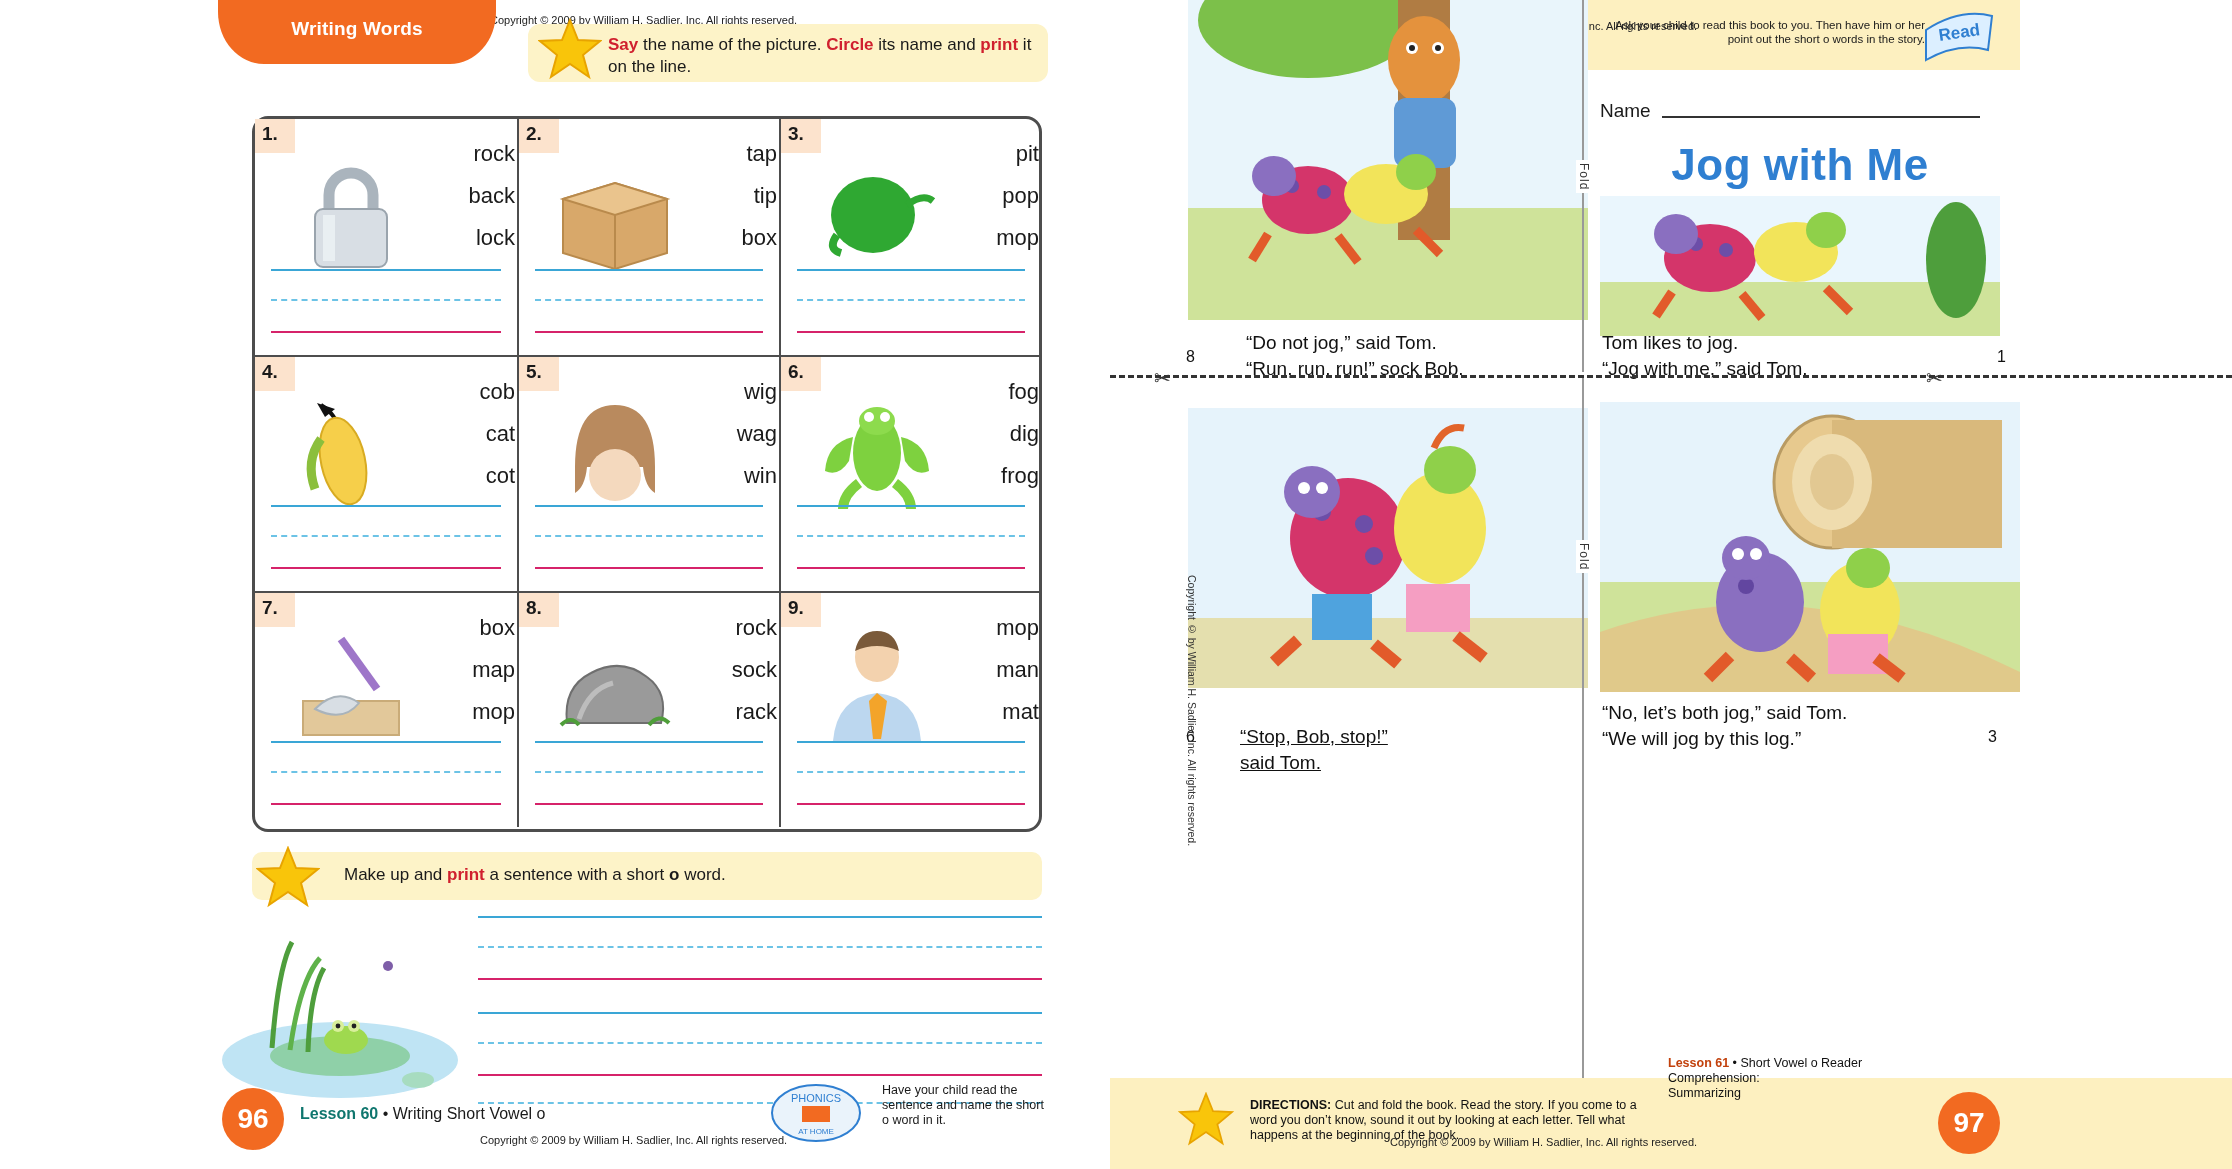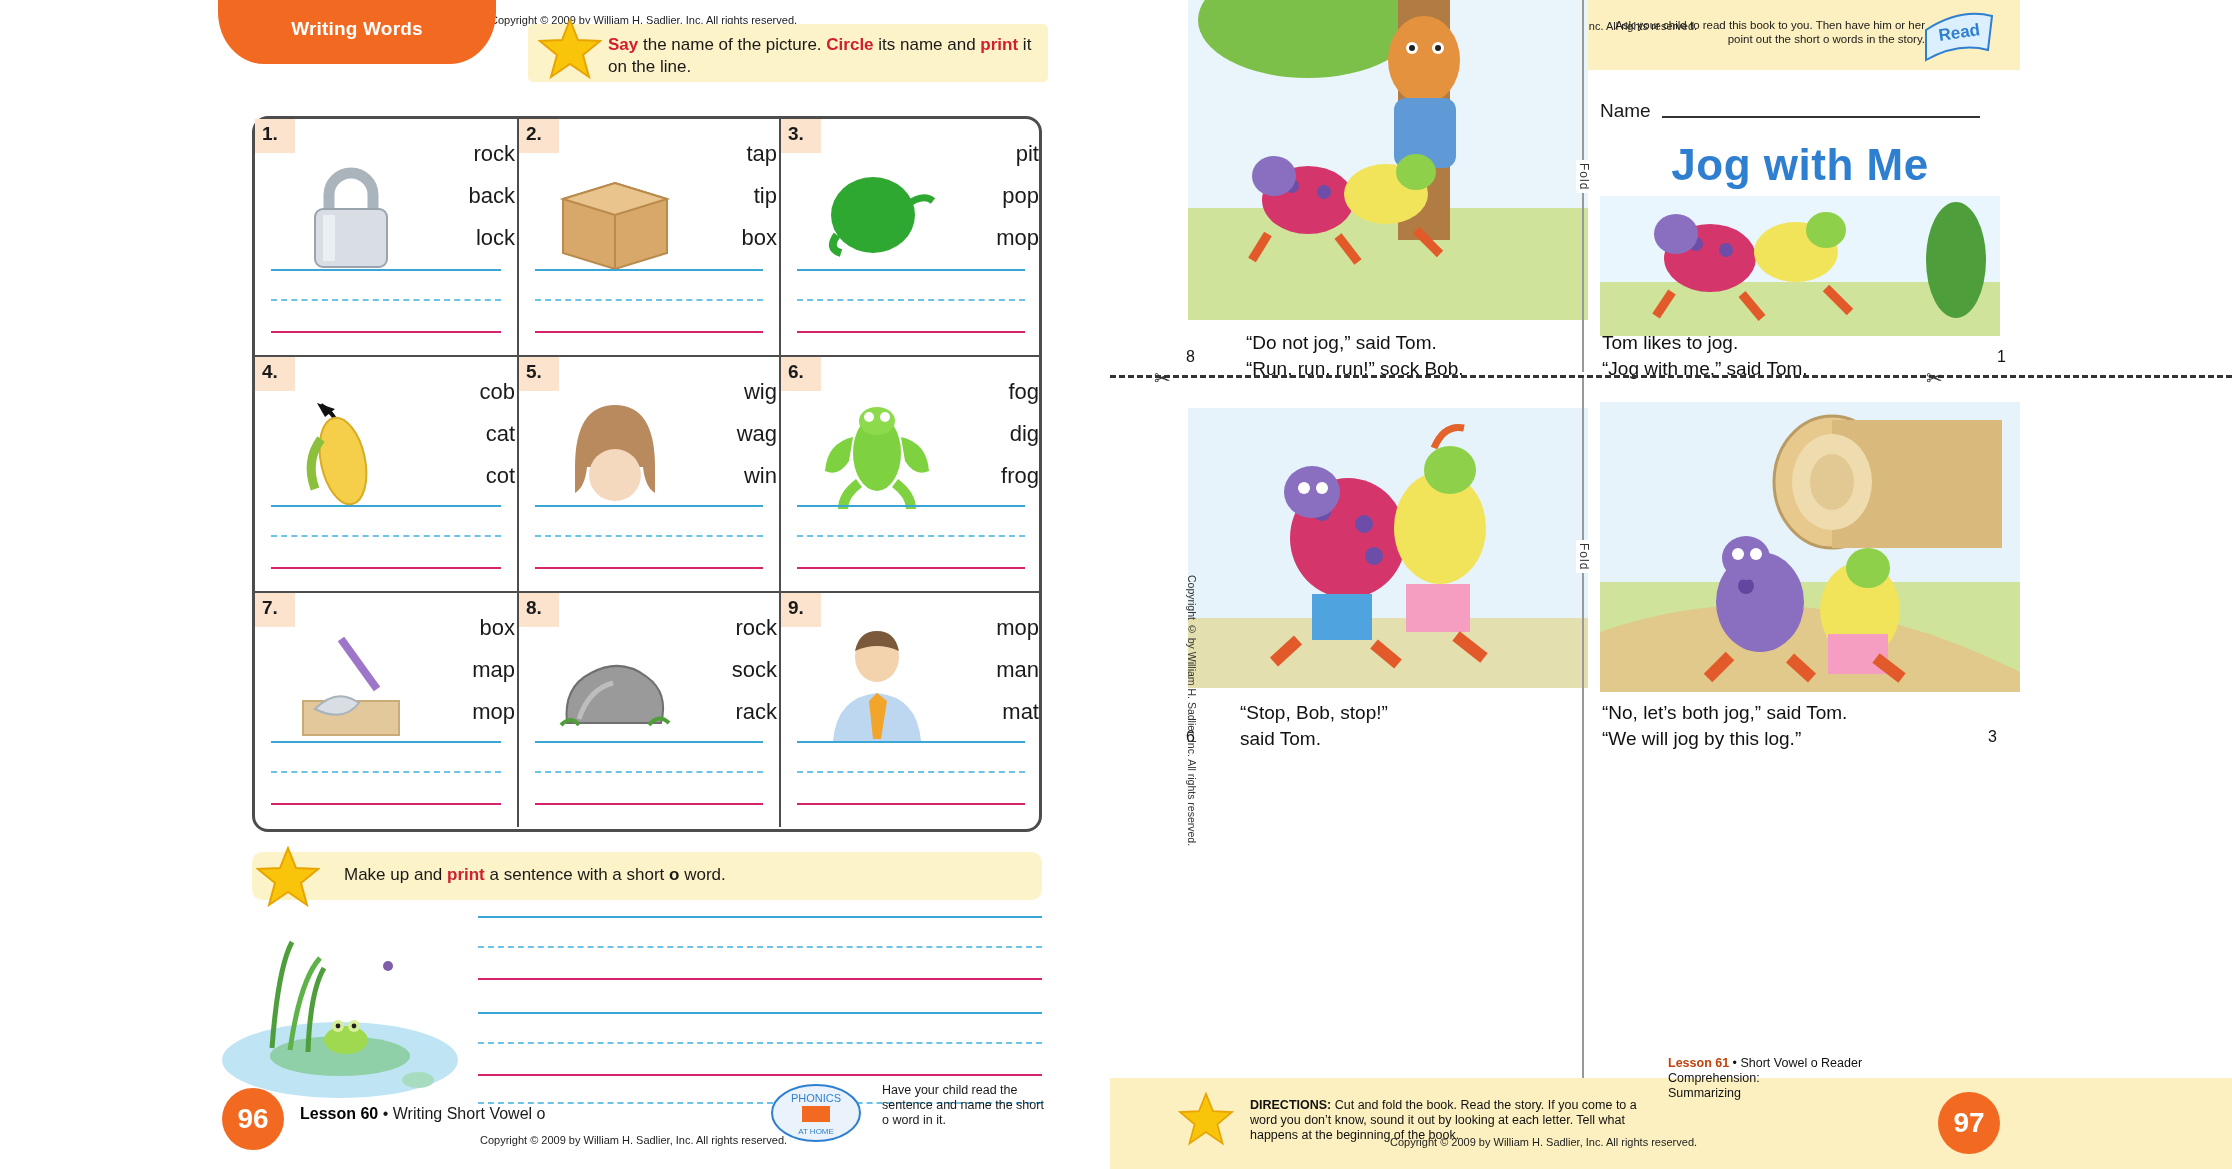--- a/index.html
+++ b/index.html
@@ -19,21 +19,21 @@
   .orange-tab{
     position:absolute;left:218px;top:-28px;width:278px;height:92px;
     background:#f26a21;border-radius:0 0 46px 46px/0 0 52px 52px;
   }
   .orange-tab span{
     position:absolute;left:0;right:0;top:46px;text-align:center;
     color:#fff;font-weight:bold;font-size:19px;letter-spacing:.2px;
   }
   .instr-band{
     position:absolute;left:528px;top:24px;width:520px;height:58px;
-    background:#fdf3c8;border-radius:5px;
+    background:#fdf3c8;border-radius:12px;
   }
   .instr-band .txt{
     position:absolute;left:80px;top:10px;right:14px;font-size:17px;line-height:22px;color:#1a1a1a;
   }
   .red{color:#d0202e;font-weight:bold;}
   .star{
     position:absolute;width:62px;height:60px;
   }
   .star svg{display:block;}
   
@@ -67,21 +67,21 @@
   }
   .bottom-band .txt{position:absolute;left:92px;top:13px;font-size:17px;color:#1a1a1a;}
   .write-lines{position:absolute;left:478px;top:916px;width:564px;height:188px;}
   .write-lines .wl{position:absolute;left:0;right:0;}
   .pondart{position:absolute;left:212px;top:908px;width:256px;height:200px;}
   .page-num{
     position:absolute;left:222px;top:1088px;width:62px;height:62px;border-radius:50%;
     background:#f26a21;color:#fff;font-weight:bold;font-size:28px;text-align:center;line-height:62px;
   }
   .lesson-label{position:absolute;left:300px;top:1105px;font-size:16px;color:#1a1a1a;}
-  .lesson-label b{color:#000000;}
+  .lesson-label b{color:#0f766e;}
   .phonics-badge{position:absolute;left:770px;top:1082px;width:92px;height:62px;}
   .home-note{position:absolute;left:882px;top:1083px;width:172px;font-size:12.5px;line-height:15px;color:#1a1a1a;}
   
   #right-page{left:1110px;width:1122px;height:1169px;background:#fff;}
   .rp-note{
     position:absolute;left:1605px;top:18px;width:320px;font-size:11.5px;line-height:14px;color:#1a1a1a;text-align:right;
   }
   .read-badge{
     position:absolute;left:1920px;top:8px;width:78px;height:62px;
   }
@@ -506,21 +506,21 @@
   <div>“Run, run, run!” sock Bob.</div>
 </div>
 <div class="panel-num" style="left:1186px;top:348px;">8</div>
 
 <div class="panel-text" style="left:1602px;top:330px;">
   <div>Tom likes to jog.</div>
   <div>“Jog with me,” said Tom.</div>
 </div>
 <div class="panel-num" style="left:1997px;top:348px;">1</div>
 
-<div class="panel-text" style="left:1240px;top:700px;">
+<div class="panel-text" style="left:1240px;top:724px;text-decoration:underline;">
   <div>“Stop, Bob, stop!”</div>
   <div>said Tom.</div>
 </div>
 <div class="panel-num" style="left:1186px;top:728px;">6</div>
 
 <div class="panel-text" style="left:1602px;top:700px;">
   <div>“No, let’s both jog,” said Tom.</div>
   <div>“We will jog by this log.”</div>
 </div>
 <div class="panel-num" style="left:1988px;top:728px;">3</div>

